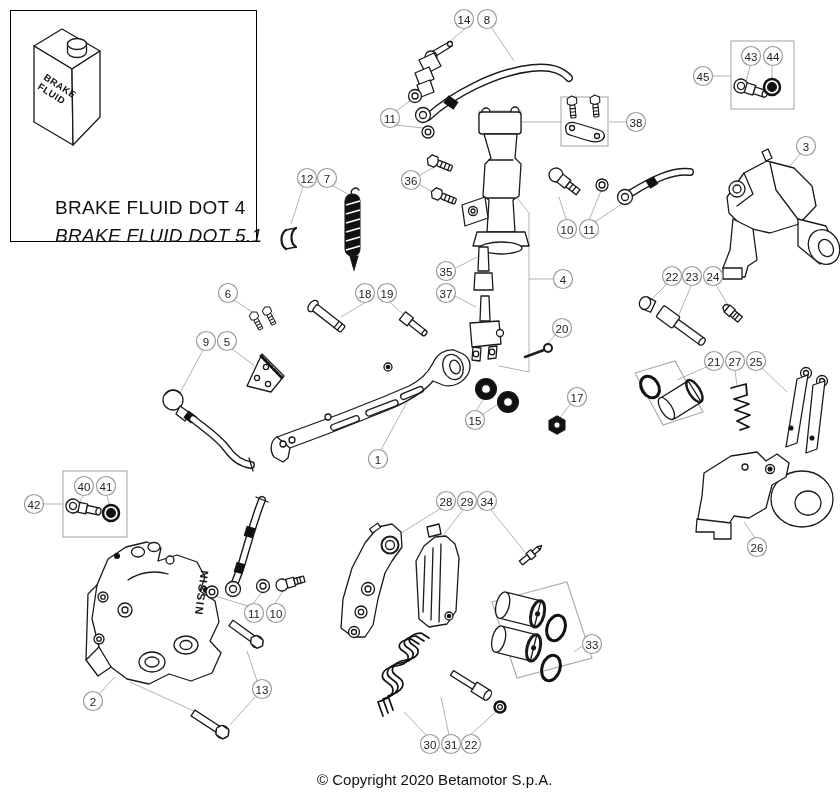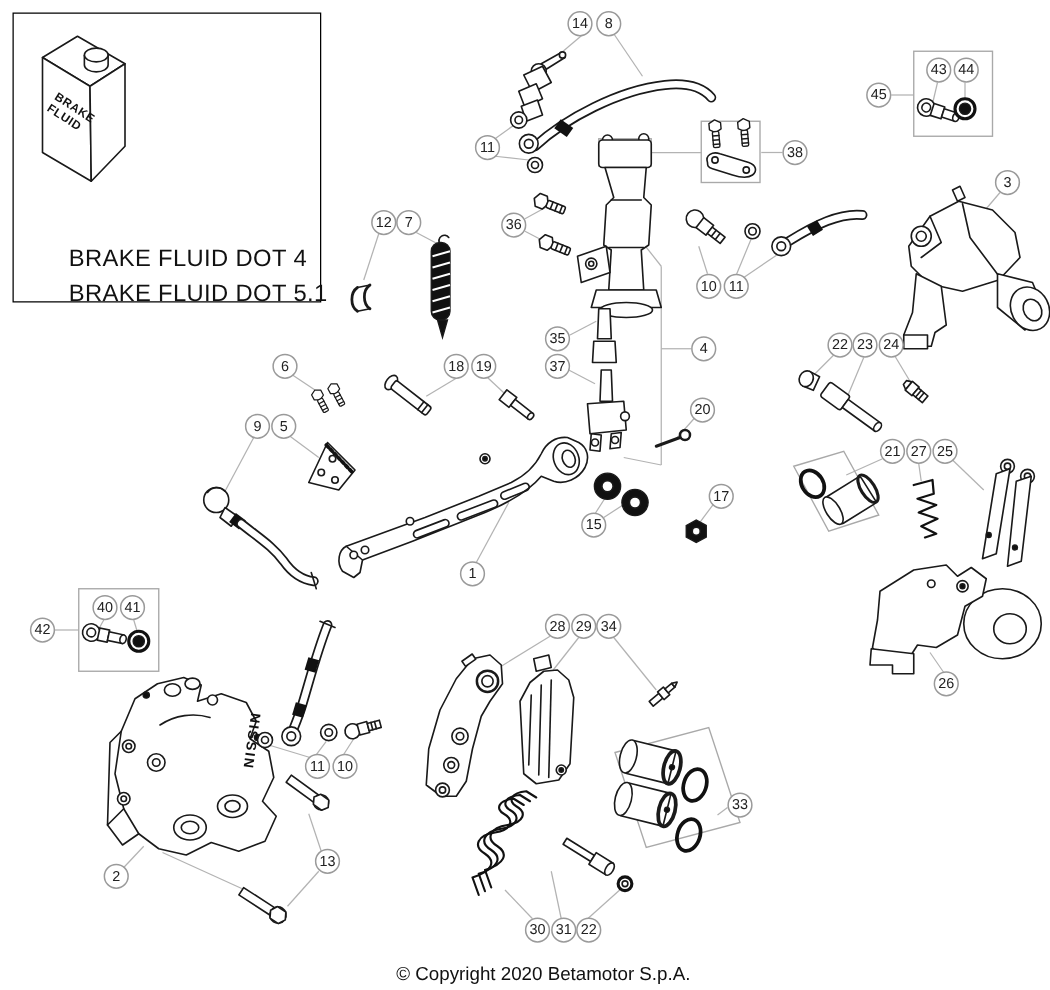--- a/index.html
+++ b/index.html
@@ -3,21 +3,21 @@
 <meta charset="utf-8">
 <style>
   html,body{margin:0;padding:0;background:#fff;}
   body{width:840px;height:792px;position:relative;font-family:"Liberation Sans",sans-serif;color:#111;overflow:hidden;}
   .stage{position:absolute;left:0;top:0;width:840px;height:792px;}
   
   .info-box{position:absolute;left:10px;top:10px;width:245px;height:230px;border:1.6px solid #000;background:#fff;}
   .fluid-list{position:absolute;left:108px;top:42px;font-size:11.5px;line-height:12.8px;white-space:nowrap;}
   .reco-list{position:absolute;left:88px;top:122px;font-size:8px;line-height:9.4px;white-space:nowrap;}
   .dot-label{position:absolute;left:20px;font-size:19px;white-space:nowrap;letter-spacing:.3px;margin-left:24px;}
-  .dot4{top:186px;} .dot51{top:214px;}
+  .dot4{top:186px;} .dot51{top:214px;font-style:italic;}
   .bottle-svg{position:absolute;left:6px;top:6px;}
   
   .copyright{position:absolute;left:317px;top:771px;font-size:15px;white-space:nowrap;}
   
   .ln{stroke:#1a1a1a;stroke-width:1.3;fill:none;stroke-linejoin:round;stroke-linecap:round;}
   .fw{stroke:#1a1a1a;stroke-width:1.3;fill:#fff;stroke-linejoin:round;}
   .dk{stroke:#1a1a1a;stroke-width:1.1;fill:#111;}
   .rg{stroke:#111;stroke-width:3;fill:none;}
   .gray{stroke:#b3b3b3;stroke-width:1;fill:none;}
   .gbox{stroke:#a9a9a9;stroke-width:1.1;fill:none;}

